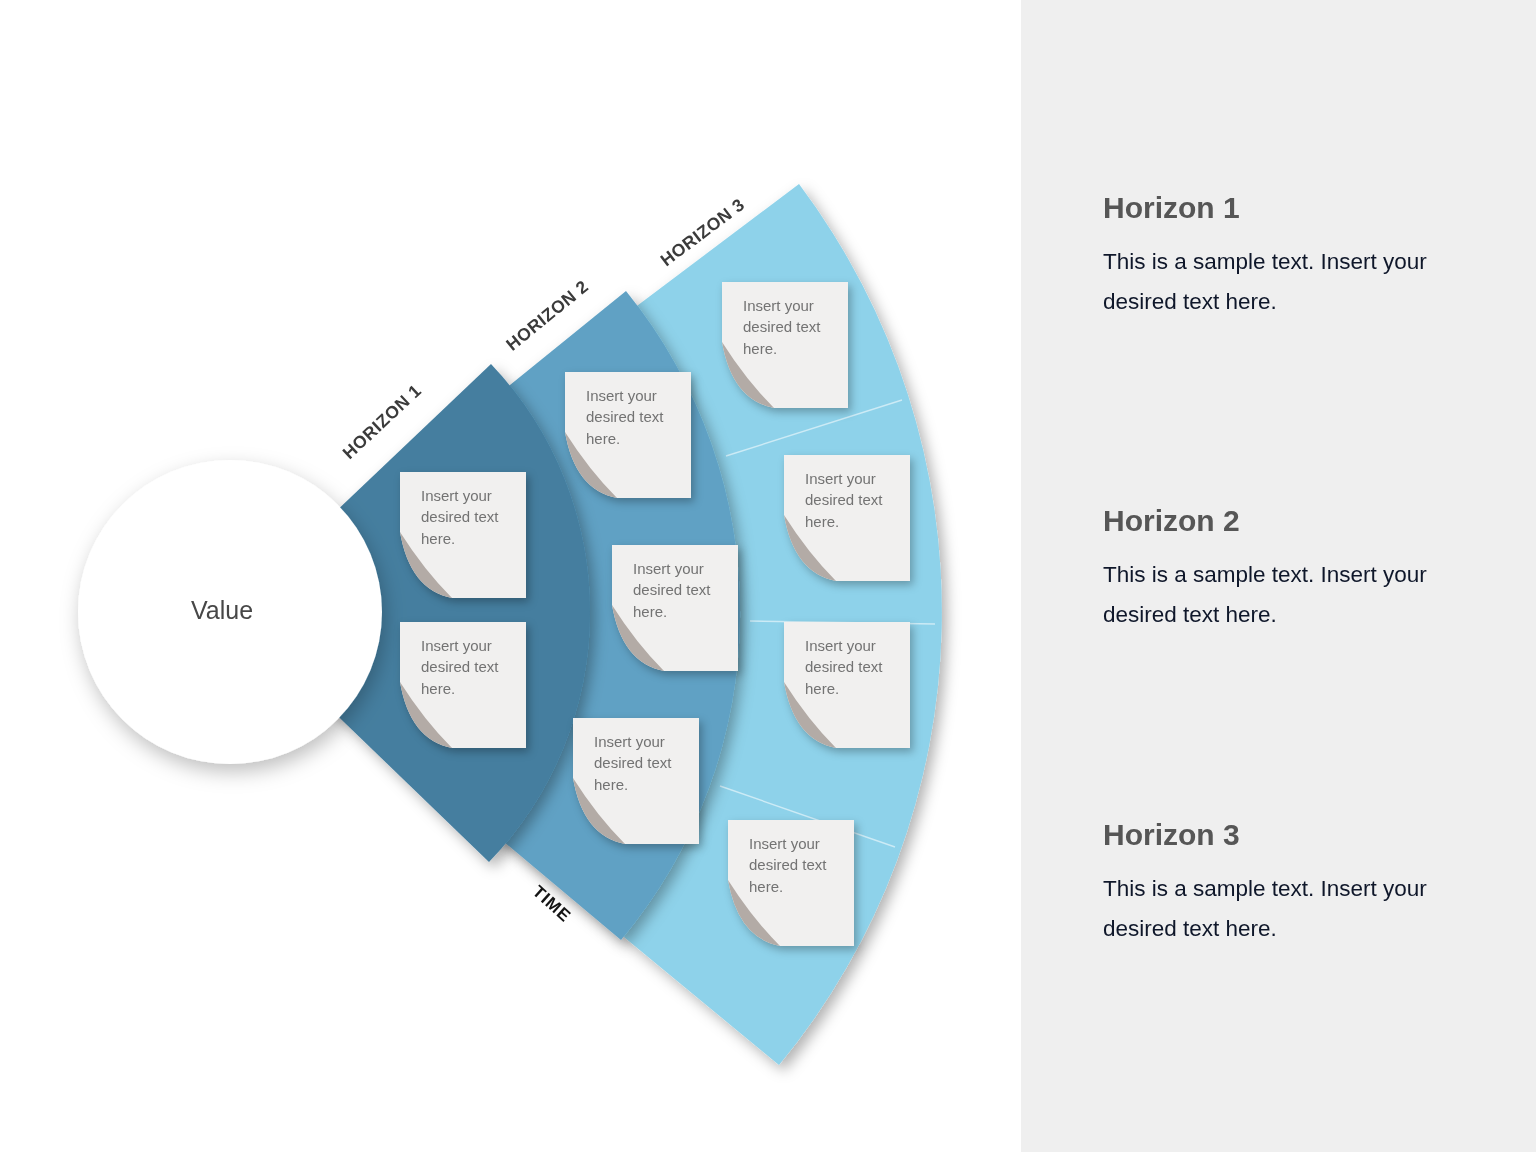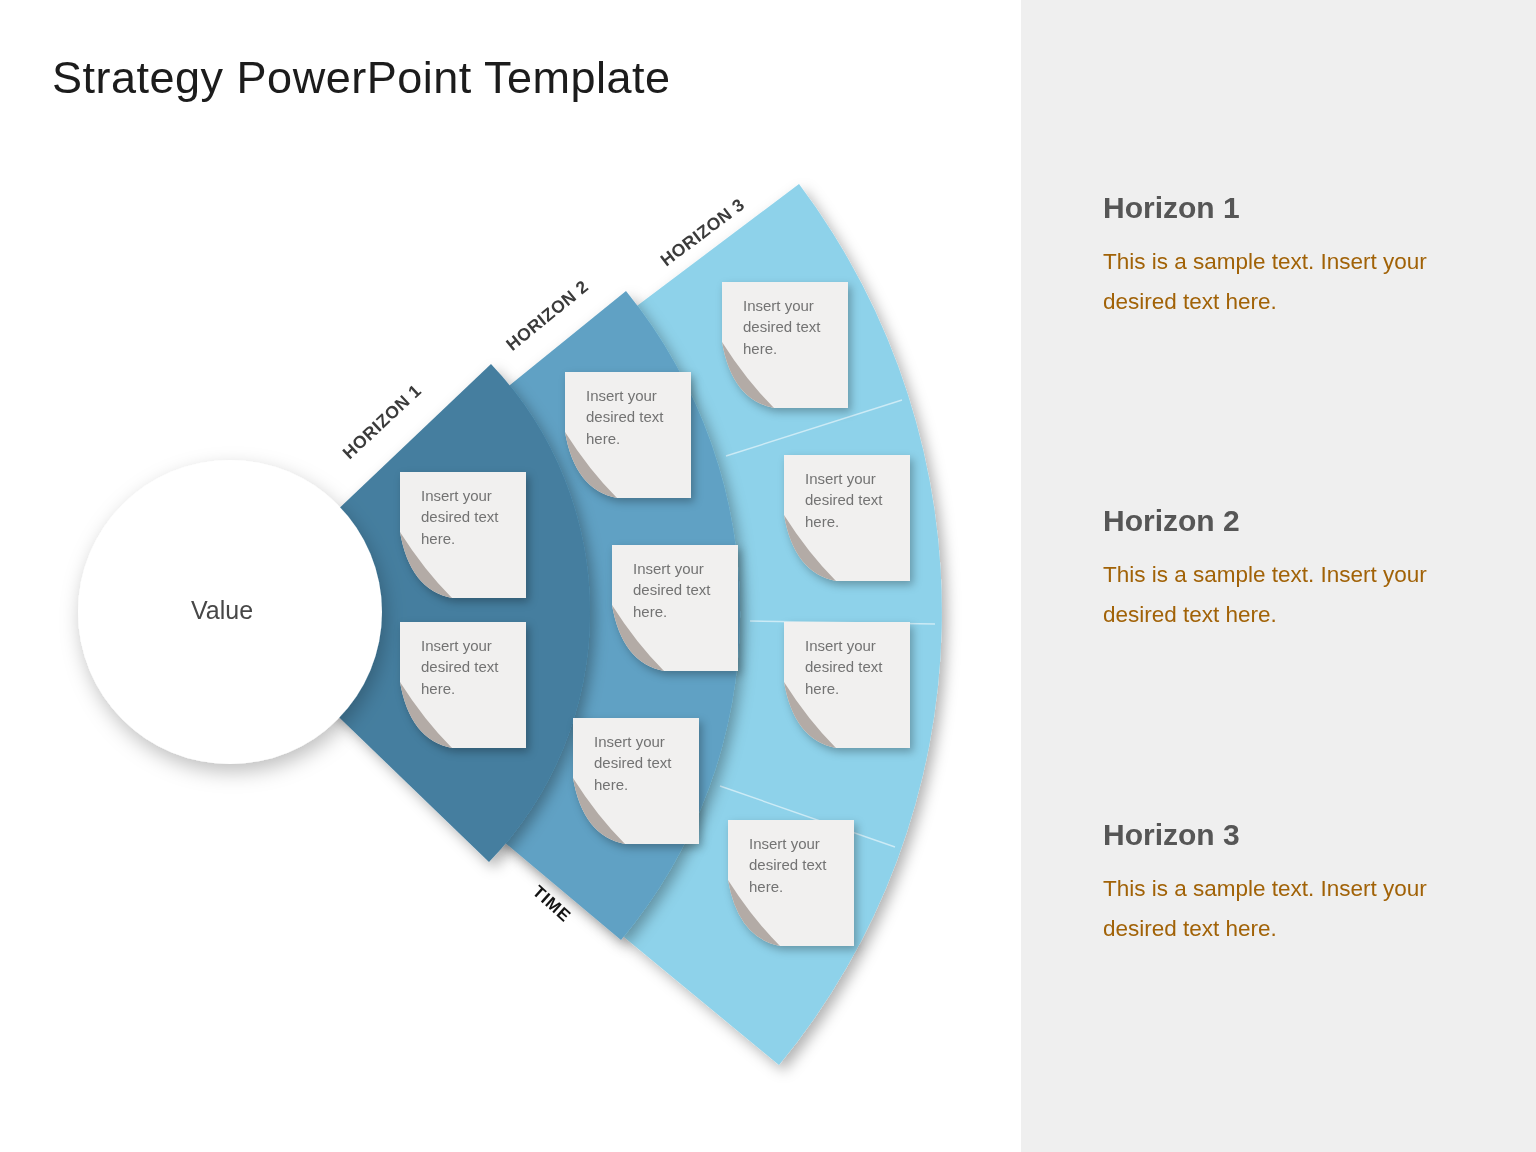--- a/index.html
+++ b/index.html
@@ -28,34 +28,33 @@
   }
   .panel{
     position:absolute;left:1021px;top:0;width:515px;height:1152px;
     background:#efefef;box-sizing:border-box;
   }
   .panel-section{position:absolute;left:82px;right:40px;}
   .panel-section h2{
     margin:0;font-size:30px;font-weight:700;color:#565656;line-height:1.2;
   }
   .panel-section p{
-    margin:16px 0 0 0;font-size:22.5px;color:#a16207;line-height:40px;
+    margin:16px 0 0 0;font-size:22.5px;color:#0f172a;line-height:40px;
   }
   .s1{top:190px}.s2{top:503px}.s3{top:817px}
   .fan text{font-family:"Liberation Sans", sans-serif;}
   .arc-label{font-size:17.5px;font-weight:700;fill:#3b3b3b;letter-spacing:.5px;}
   .time-label{font-size:17px;font-weight:700;fill:#141414;letter-spacing:1px;}
   .value-label{font-size:25px;fill:#474747;}
 </style>
 </head>
 <body>
 
 <div class="slide">
 
-  <h1 class="title">Strategy PowerPoint Template</h1>
 
   <svg class="fan" width="1020" height="1152" viewBox="0 0 1020 1152">
     <defs>
       <filter id="bladeShadow" x="-20%" y="-20%" width="150%" height="150%">
         <feDropShadow dx="5" dy="6" stdDeviation="7" flood-color="#000" flood-opacity="0.30"></feDropShadow>
       </filter>
       <filter id="circleShadow" x="-40%" y="-40%" width="180%" height="180%">
         <feDropShadow dx="3" dy="8" stdDeviation="10" flood-color="#000" flood-opacity="0.25"></feDropShadow>
       </filter>
     </defs>

